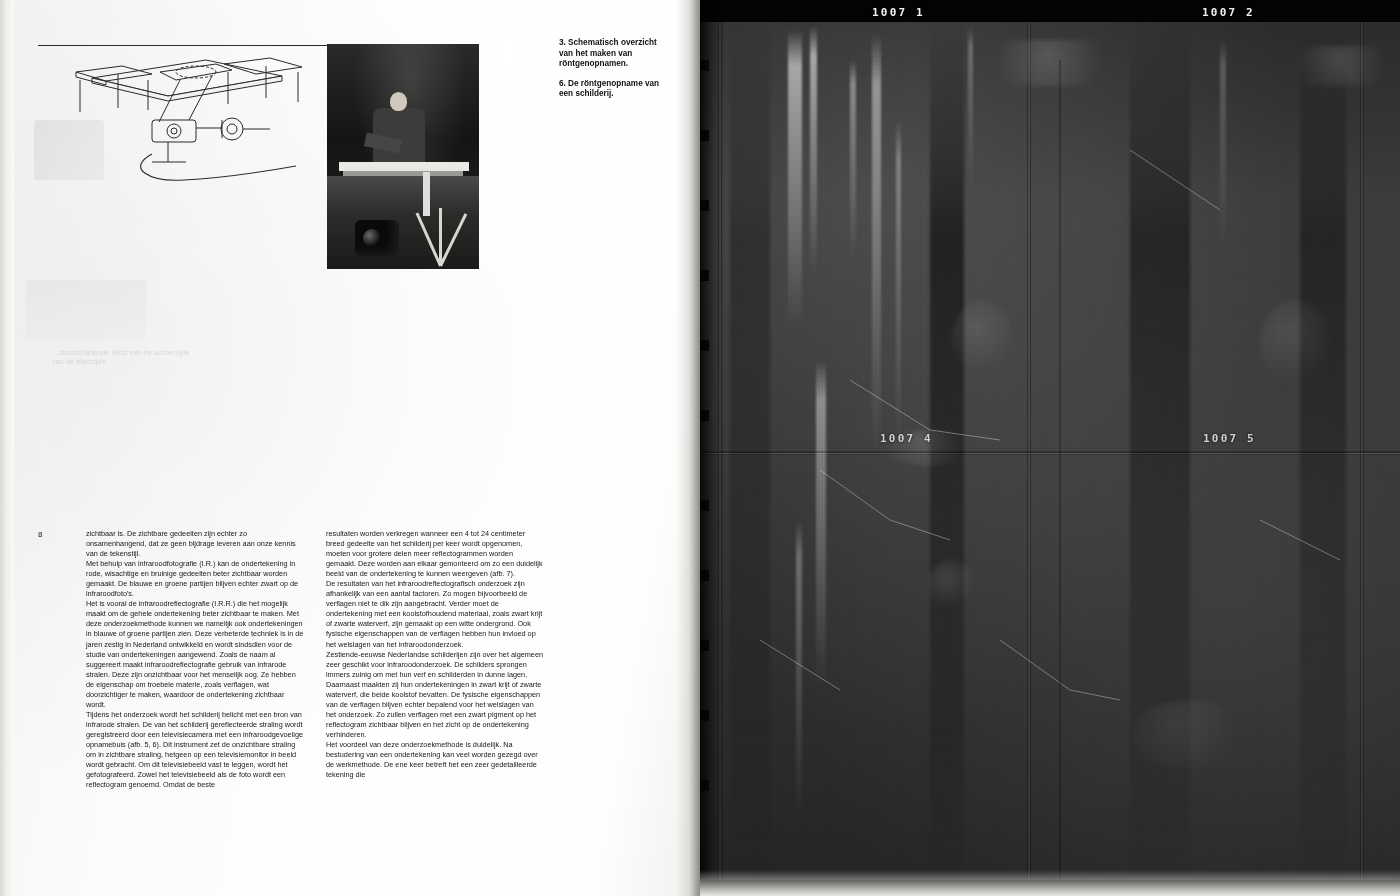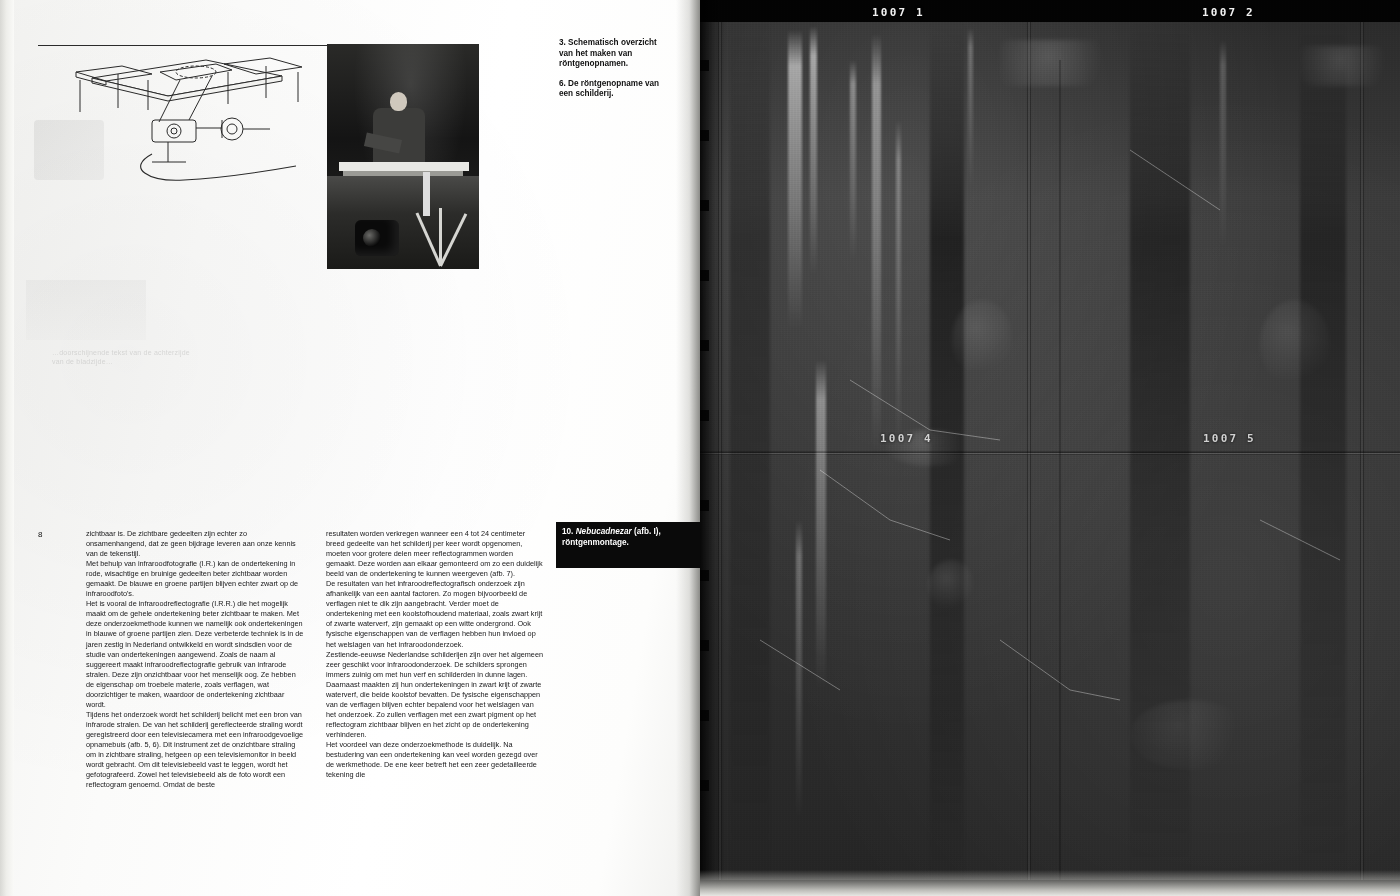--- a/index.html
+++ b/index.html
@@ -353,27 +353,20 @@
     <div class="col col-2">
       <p style="white-space: pre-line;">resultaten worden verkregen wanneer een 4 tot 24 centimeter breed gedeelte van het schilderij per keer wordt opgenomen, moeten voor grotere delen meer reflectogrammen worden gemaakt. Deze worden aan elkaar gemonteerd om zo een duidelijk beeld van de ondertekening te kunnen weergeven (afb. 7).
 De resultaten van het infraroodreflectografisch onderzoek zijn afhankelijk van een aantal factoren. Zo mogen bijvoorbeeld de verflagen niet te dik zijn aangebracht. Verder moet de ondertekening met een koolstofhoudend materiaal, zoals zwart krijt of zwarte waterverf, zijn gemaakt op een witte ondergrond. Ook fysische eigenschappen van de verflagen hebben hun invloed op het welslagen van het infraroodonderzoek.
 Zestiende-eeuwse Nederlandse schilderijen zijn over het algemeen zeer geschikt voor infraroodonderzoek. De schilders sprongen immers zuinig om met hun verf en schilderden in dunne lagen. Daarnaast maakten zij hun ondertekeningen in zwart krijt of zwarte waterverf, die beide koolstof bevatten. De fysische eigenschappen van de verflagen blijven echter bepalend voor het welslagen van het onderzoek. Zo zullen verflagen met een zwart pigment op het reflectogram zichtbaar blijven en het zicht op de ondertekening verhinderen.
 Het voordeel van deze onderzoekmethode is duidelijk. Na bestudering van een ondertekening kan veel worden gezegd over de werkmethode. De ene keer betreft het een zeer gedetailleerde tekening die</p>
     </div>
 
     <div class="gutter"></div>
   </div>
 
-  <div class="caption-box">
-    <div class="txt">
-      <span>10.</span>
-      <em>Nebucadnezar</em>
-      <span>(afb. I), röntgen­montage.</span>
-    </div>
-  </div>
 
   <div class="right-page">
     <div class="xray">
 
       <div class="topbar"></div>
       <div class="bottombar"></div>
 
       <div class="plate-seam" style="left:327px;"></div>
       <div class="plate-seam" style="left:18px;"></div>
       <div class="plate-seam" style="left:660px;"></div>

